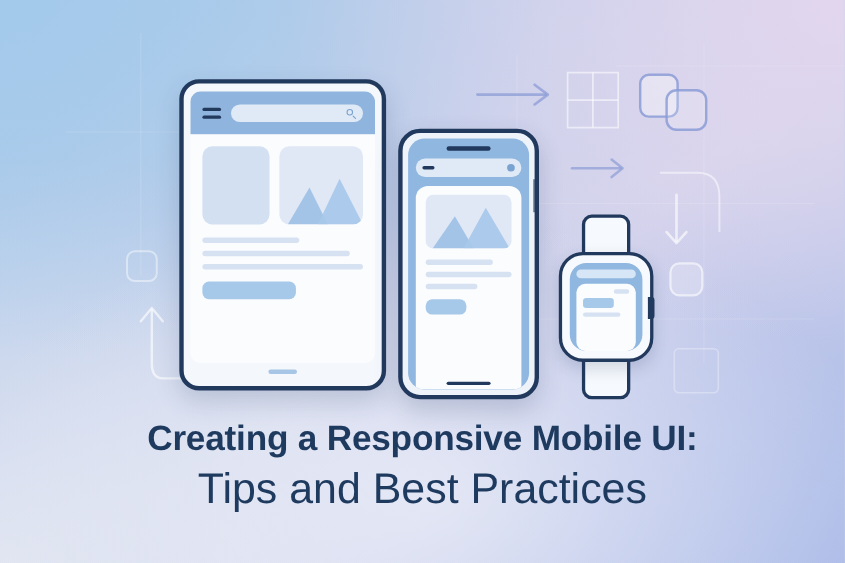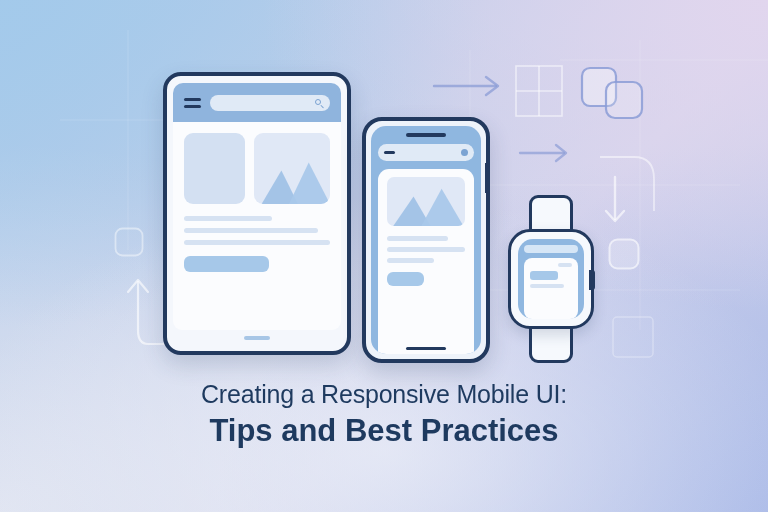--- a/index.html
+++ b/index.html
@@ -162,22 +162,22 @@
   .crown {
     position:absolute; right:-4px; top:38px; width:6px; height:20px;
     background:#22395e; border-radius:0 3px 3px 0;
   }
 
   
   .title-block {
     position:absolute; left:0; right:0; top:378px;
     text-align:center; color:#1e3a5f;
   }
-  .title-l1 { font-size:25px; font-weight:400; letter-spacing:-0.2px; line-height:1.28; }
-  .title-l2 { font-size:31px; font-weight:700; letter-spacing:0px; line-height:1.35; }
+  .title-l1 { font-size:32px; font-weight:700; letter-spacing:-0.2px; line-height:1.28; }
+  .title-l2 { font-size:39px; font-weight:400; letter-spacing:0px; line-height:1.35; }
 </style>
 </head>
 <body>
 
 <div id="stage">
 
   <div class="bg-base"></div>
   <div class="bg-soft"></div>
 
   <svg class="grid-lines" width="768" height="512" viewBox="0 0 768 512">

